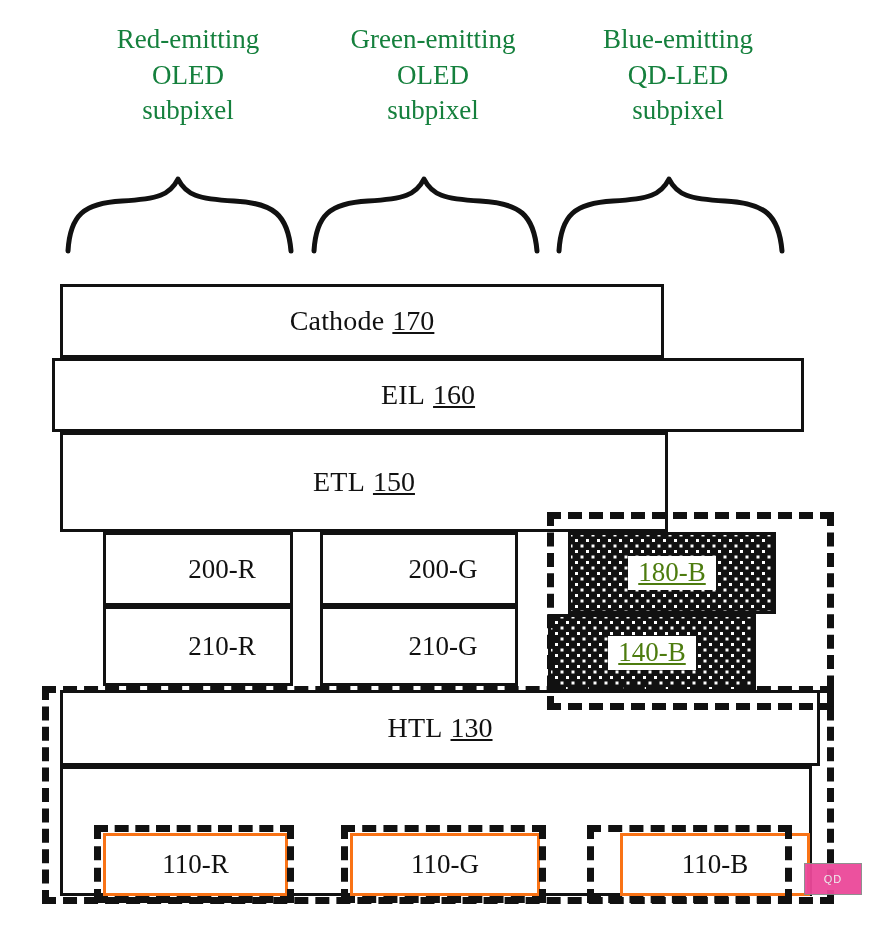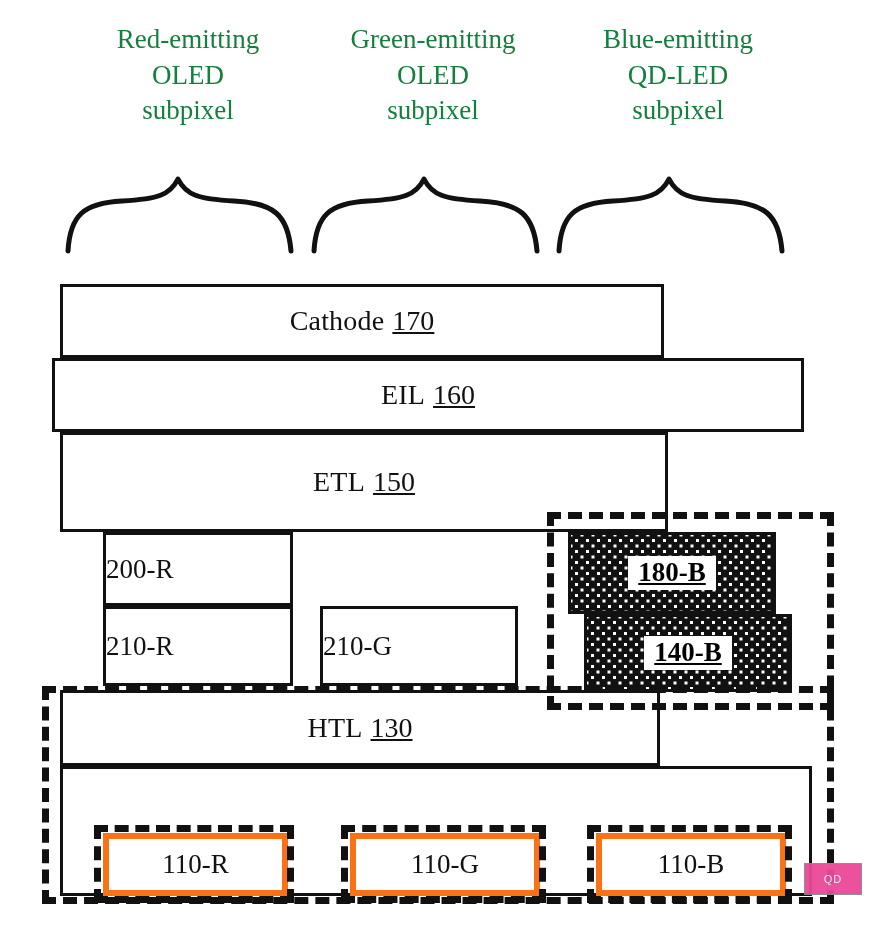--- a/index.html
+++ b/index.html
@@ -57,61 +57,62 @@
     margin-left: 8px;
   }
 
   .cell {
     position: absolute;
     border: 3px solid #111;
     background: #fff;
     box-sizing: border-box;
     display: flex;
     align-items: center;
-    font-size: 27px;
+    justify-content: center;
+    font-size: 27px;
+    padding-left: 48px;
   }
 
   
   .qd-block {
     position: absolute;
     box-sizing: border-box;
     border: 3px solid #111;
     background-color: #111;
     background-image:
       radial-gradient(#ffffff 1.6px, transparent 1.7px),
       radial-gradient(#ffffff 1.6px, transparent 1.7px);
     background-size: 11px 11px, 11px 11px;
     background-position: 0 0, 5.5px 5.5px;
     display: flex;
     align-items: center;
     justify-content: center;
   }
   .qd-label {
     background: #fff;
-    color: #000000;
+    color: #4d7c0f;
     font-size: 27px;
     padding: 1px 10px 2px 10px;
     text-decoration: underline;
     border: 0;
-    font-weight: bold;
   }
 
   
   .dashed {
     position: absolute;
     border: 7px dashed #111;
     box-sizing: border-box;
     background: transparent;
     pointer-events: none;
   }
 
   
   .bottom-cell {
     position: absolute;
-    border: 6px solid #f97316;
+    border: 3px solid #f97316;
     background: #fff;
     box-sizing: border-box;
     display: flex;
     align-items: center;
     justify-content: center;
     font-size: 27px;
   }
 
   
   .watermark {
@@ -174,52 +175,55 @@
   </div>
 
   <div class="layer" style="left:60px; top:432px; width:608px; height:100px;">
     <span class="lbl">ETL</span>
     <span class="num">150</span>
   </div>
 
   <div class="cell" style="left:103px; top:532px; width:190px; height:74px;">
     <span>200-R</span>
   </div>
+  <div class="cell" style="left:320px; top:532px; width:198px; height:74px;">
+    <span>200-G</span>
+  </div>
 
   <div class="cell" style="left:103px; top:606px; width:190px; height:80px;">
     <span>210-R</span>
   </div>
   <div class="cell" style="left:320px; top:606px; width:198px; height:80px;">
     <span>210-G</span>
   </div>
 
   <div class="qd-block" style="left:568px; top:532px; width:208px; height:82px;">
     <span class="qd-label">180-B</span>
   </div>
-  <div class="qd-block" style="left:584px; top:614px; width:208px; height:78px;">
+  <div class="qd-block" style="left:548px; top:614px; width:208px; height:78px;">
     <span class="qd-label">140-B</span>
   </div>
 
-  <div class="layer" style="left:60px; top:690px; width:600px; height:76px;">
+  <div class="layer" style="left:60px; top:690px; width:760px; height:76px;">
     <span class="lbl">HTL</span>
     <span class="num">130</span>
   </div>
 
   <div class="layer" style="left:60px; top:766px; width:752px; height:130px; align-items:flex-end; padding-top:16px;">
     <span class="lbl">HIL</span>
     <span class="num">120</span>
   </div>
 
   <div class="bottom-cell" style="left:103px; top:833px; width:185px; height:63px;">
     <span>110-R</span>
   </div>
   <div class="bottom-cell" style="left:350px; top:833px; width:190px; height:63px;">
     <span>110-G</span>
   </div>
-  <div class="bottom-cell" style="left:596px; top:833px; width:190px; height:63px;">
+  <div class="bottom-cell" style="left:620px; top:833px; width:190px; height:63px;">
     <span>110-B</span>
   </div>
 
   <div class="dashed" style="left:547px; top:512px; width:287px; height:198px;"></div>
 
   <div class="dashed" style="left:42px; top:686px; width:792px; height:218px;"></div>
 
   <div class="dashed" style="left:94px; top:825px; width:200px; height:78px;"></div>
   <div class="dashed" style="left:341px; top:825px; width:205px; height:78px;"></div>
   <div class="dashed" style="left:587px; top:825px; width:205px; height:78px;"></div>

